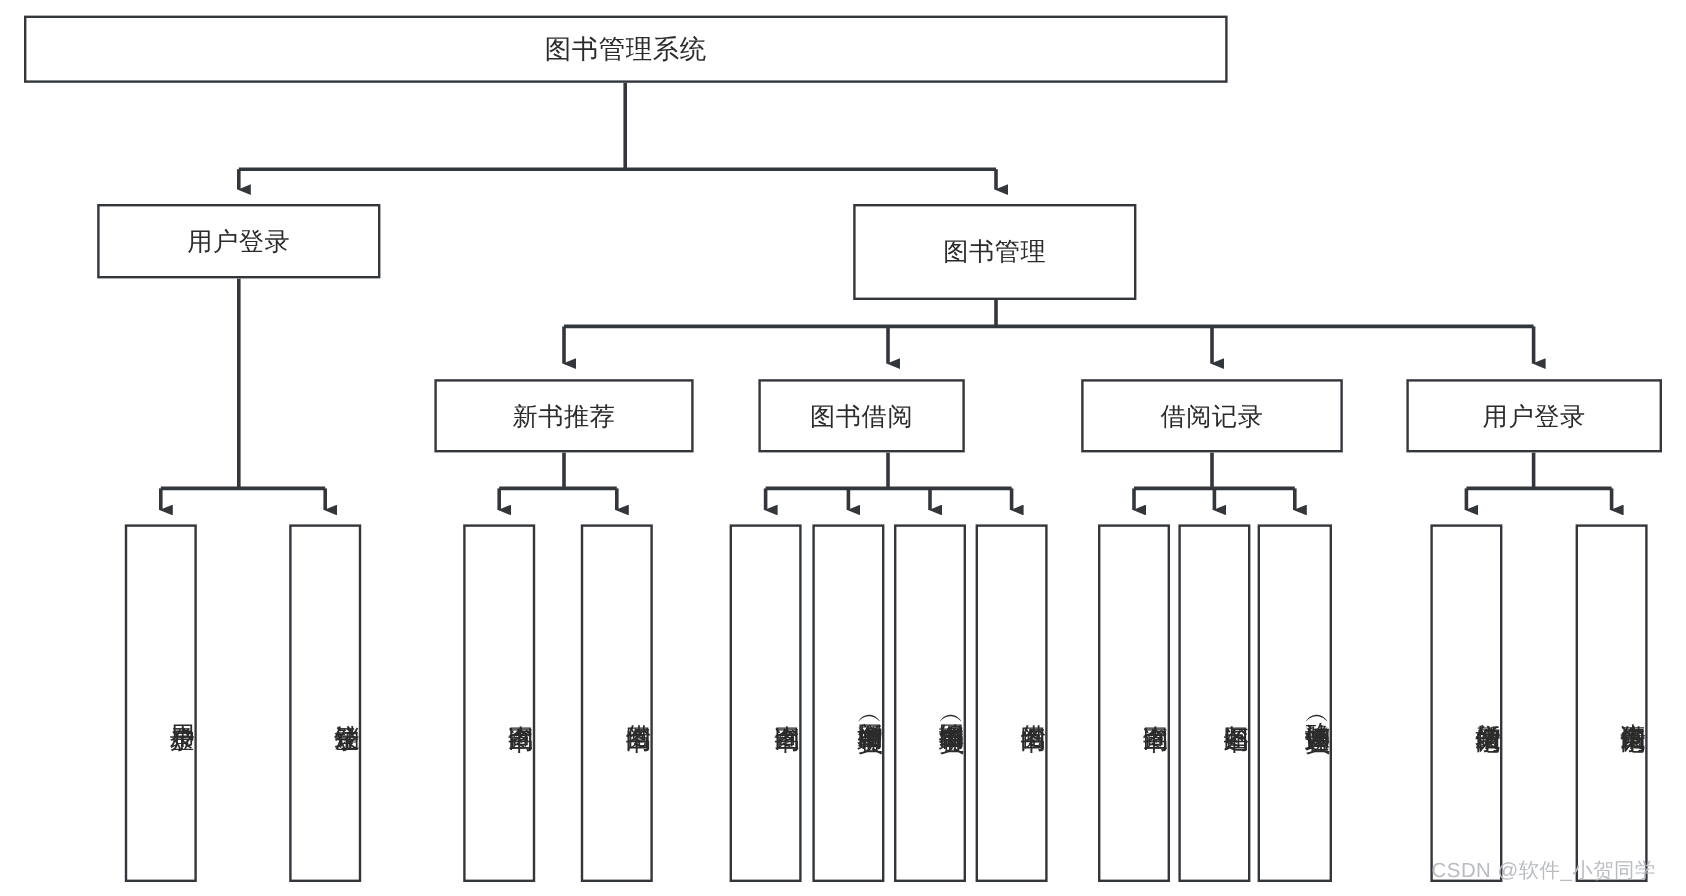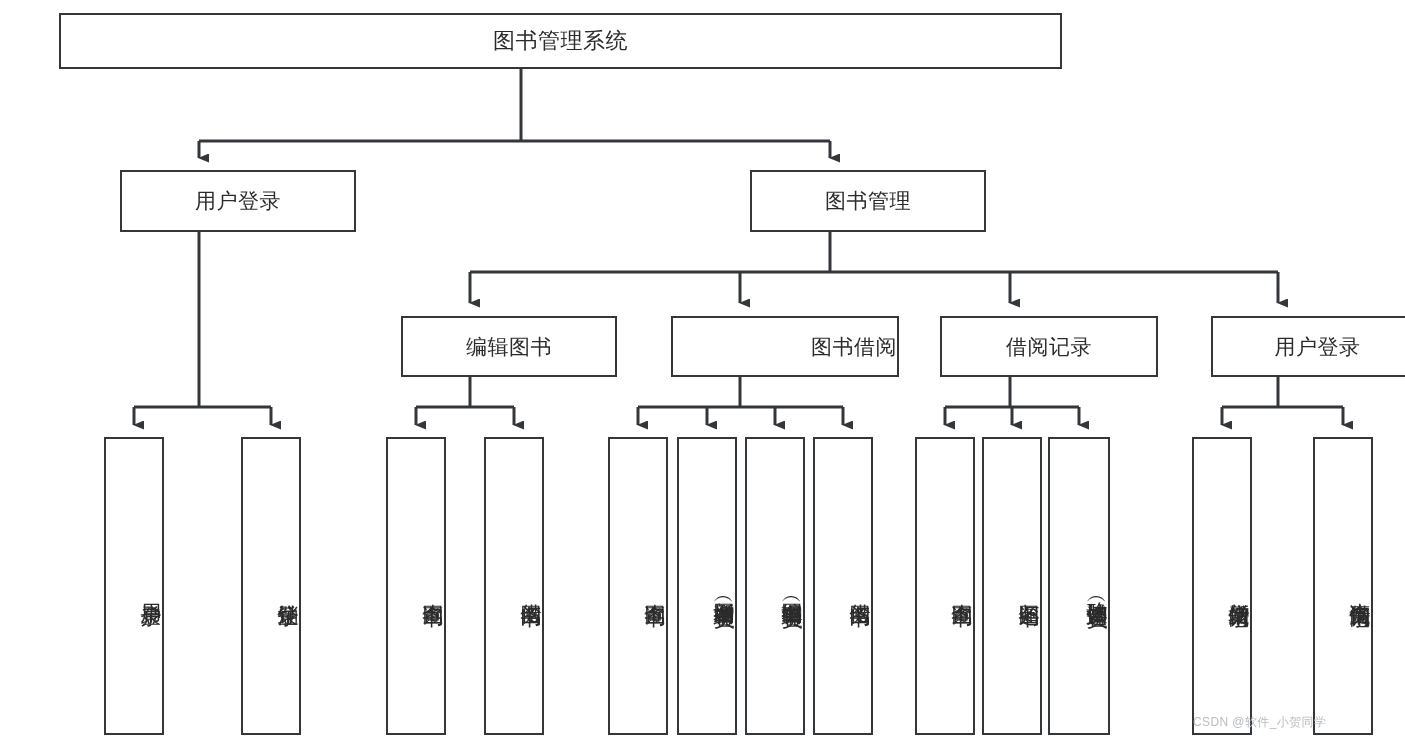--- a/index.html
+++ b/index.html
@@ -31,42 +31,41 @@
     background: #ffffff;
     display: flex;
     align-items: center;
     justify-content: center;
     color: #2b2b2b;
   }
   .node-h {
     font-size: 21px;
     letter-spacing: 0.5px;
     white-space: nowrap;
-    margin-left: 39px;
   }
   .node-root {
     font-size: 22px;
   }
   .node-v {
     writing-mode: vertical-rl;
     text-orientation: upright;
     font-size: 21px;
     line-height: 1.08;
     letter-spacing: 1px;
     align-items: flex-start;
     justify-content: center;
     padding-top: 6px;
     text-align: left;
   }
   .node-v span {
     display: block;
   }
   .watermark {
     position: absolute;
-    font-size: 12px;
+    font-size: 17px;
     color: #b9bcc0;
     white-space: nowrap;
     letter-spacing: 0.4px;
   }
 </style>
 </head>
 <body>
 
 <div id="canvas">
 
@@ -120,28 +119,28 @@
     </g>
   </svg>
 
   <div class="node node-h node-root" style="left:20px; top:13px; width:1003px; height:56px;">
     <span>图书管理系统</span>
   </div>
 
   <div class="node node-h" style="left:81px; top:170px; width:236px; height:62px;">
     <span>用户登录</span>
   </div>
-  <div class="node node-h" style="left:711px; top:170px; width:236px; height:62px;">
+  <div class="node node-h" style="left:711px; top:170px; width:236px; height:80px;">
     <span>图书管理</span>
   </div>
 
   <div class="node node-h" style="left:362px; top:316px; width:216px; height:61px;">
-    <span>编辑图书</span>
+    <span>新书推荐</span>
   </div>
-  <div class="node node-h" style="left:632px; top:316px; width:228px; height:61px;justify-content:flex-end;">
+  <div class="node node-h" style="left:632px; top:316px; width:172px; height:61px;">
     <span>图书借阅</span>
   </div>
   <div class="node node-h" style="left:901px; top:316px; width:218px; height:61px;">
     <span>借阅记录</span>
   </div>
   <div class="node node-h" style="left:1172px; top:316px; width:213px; height:61px;">
     <span>用户登录</span>
   </div>
 
   <div class="node node-v" style="left:104px; top:437px; width:60px; height:298px;">

